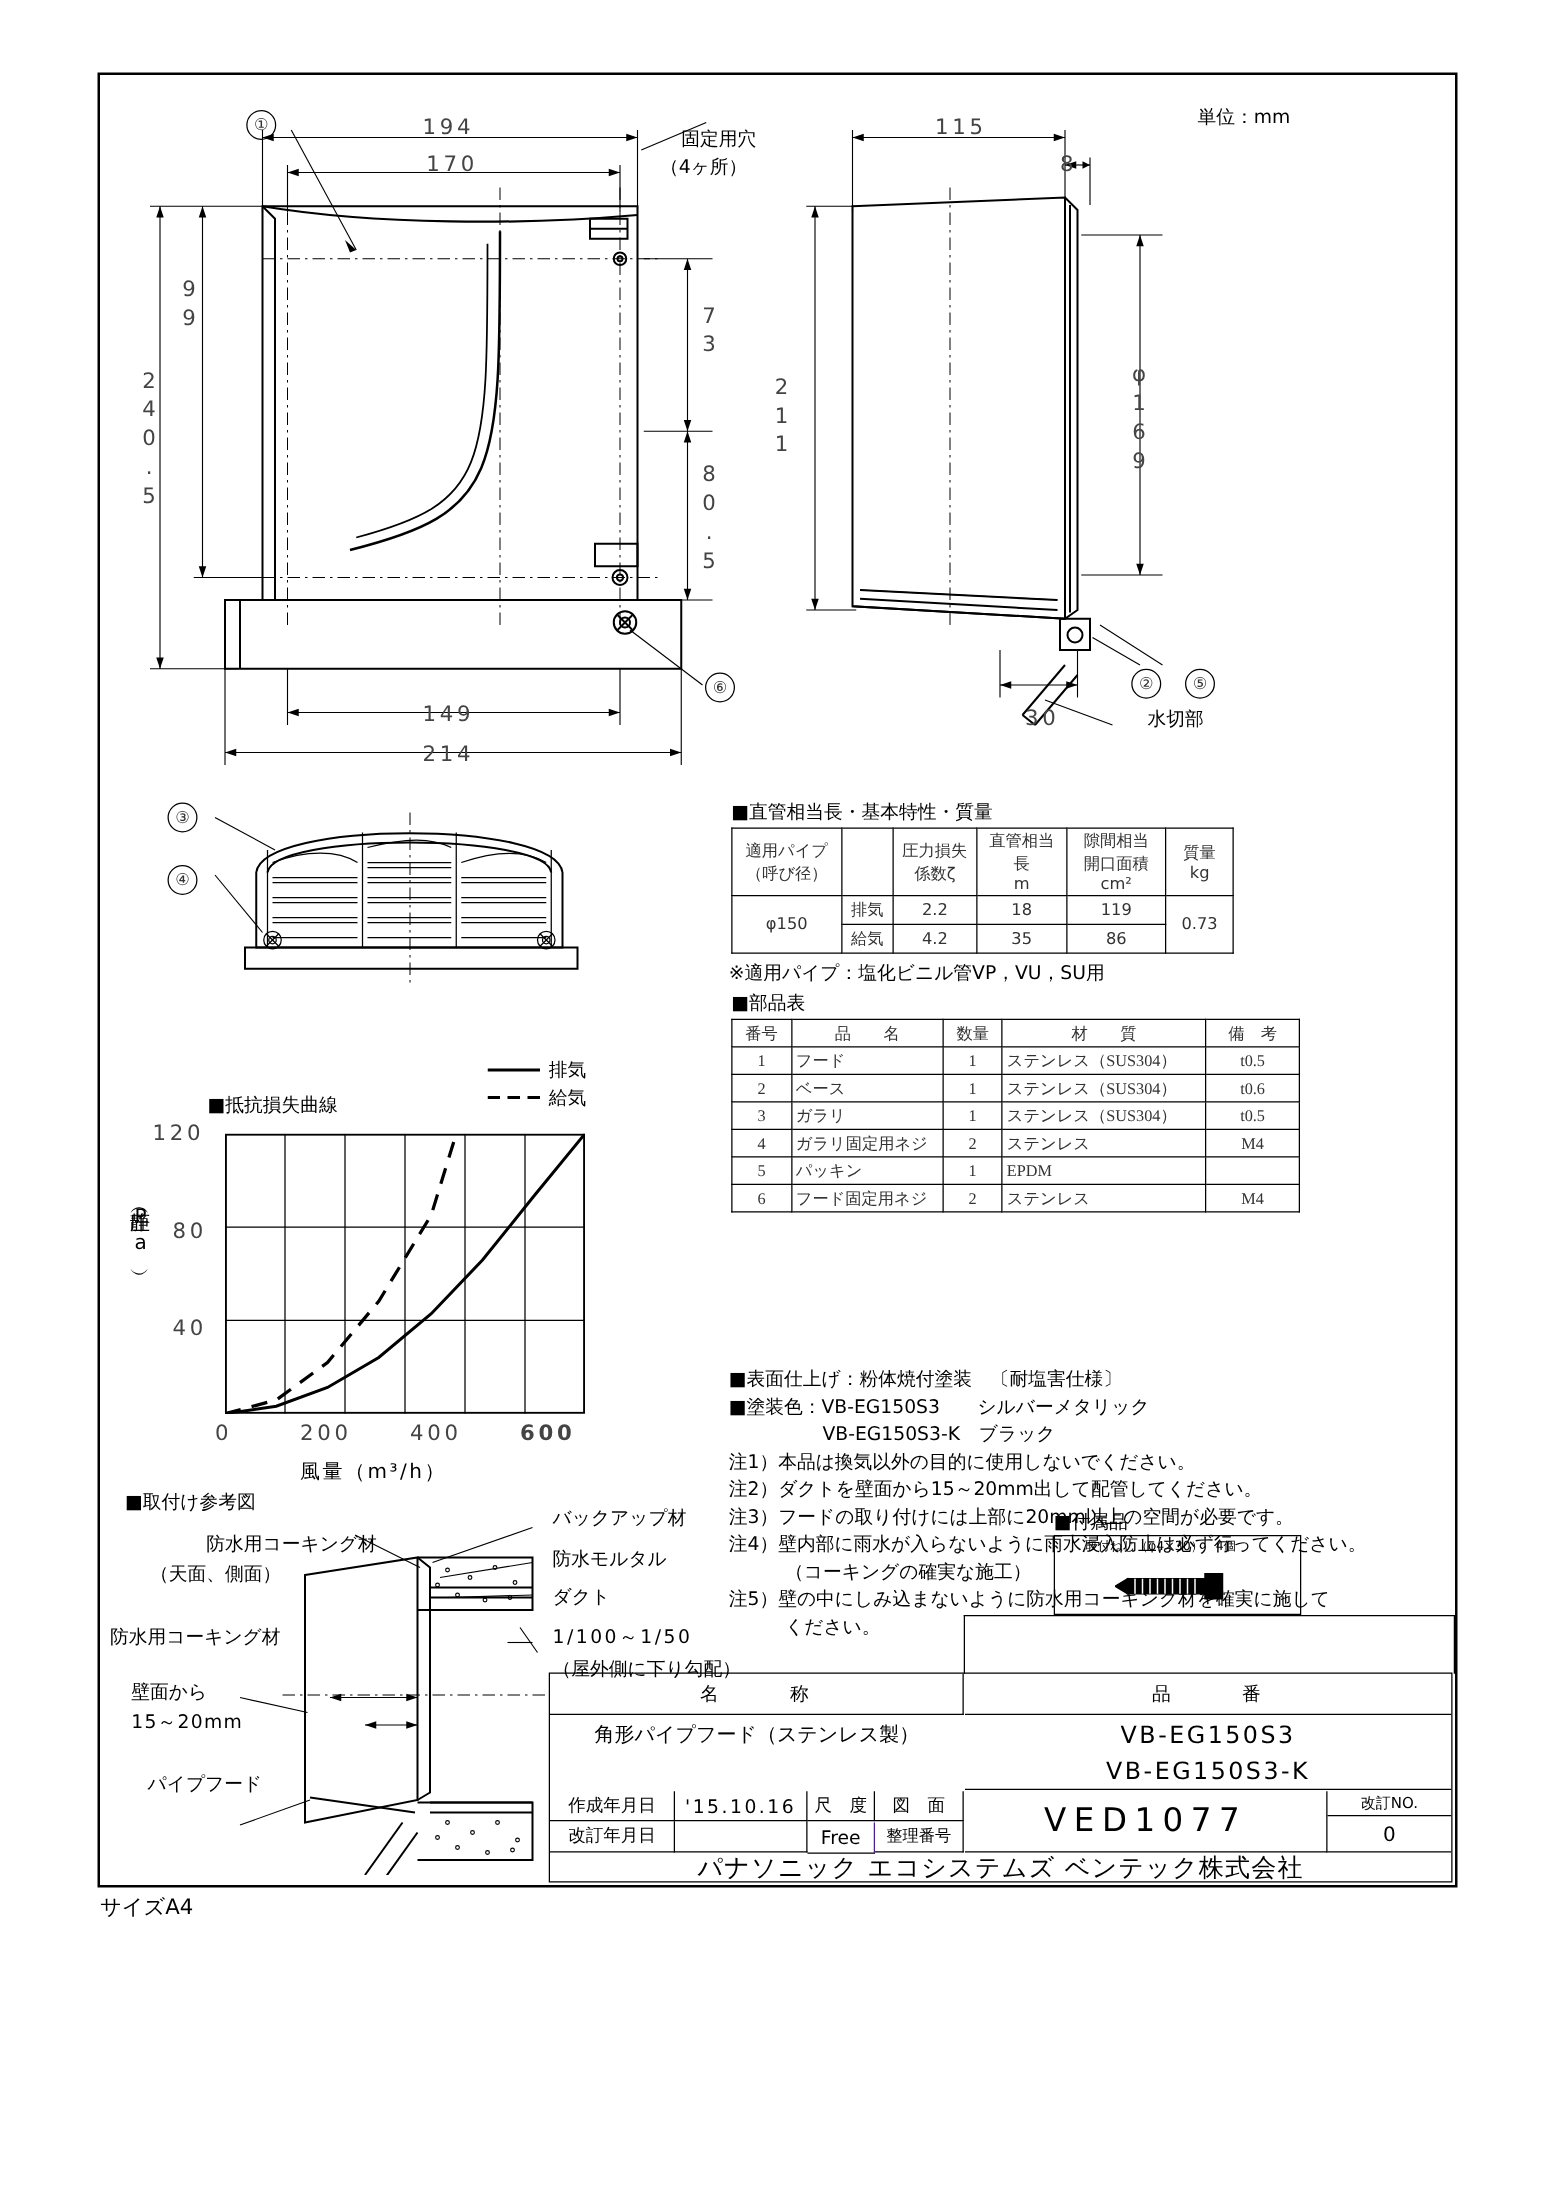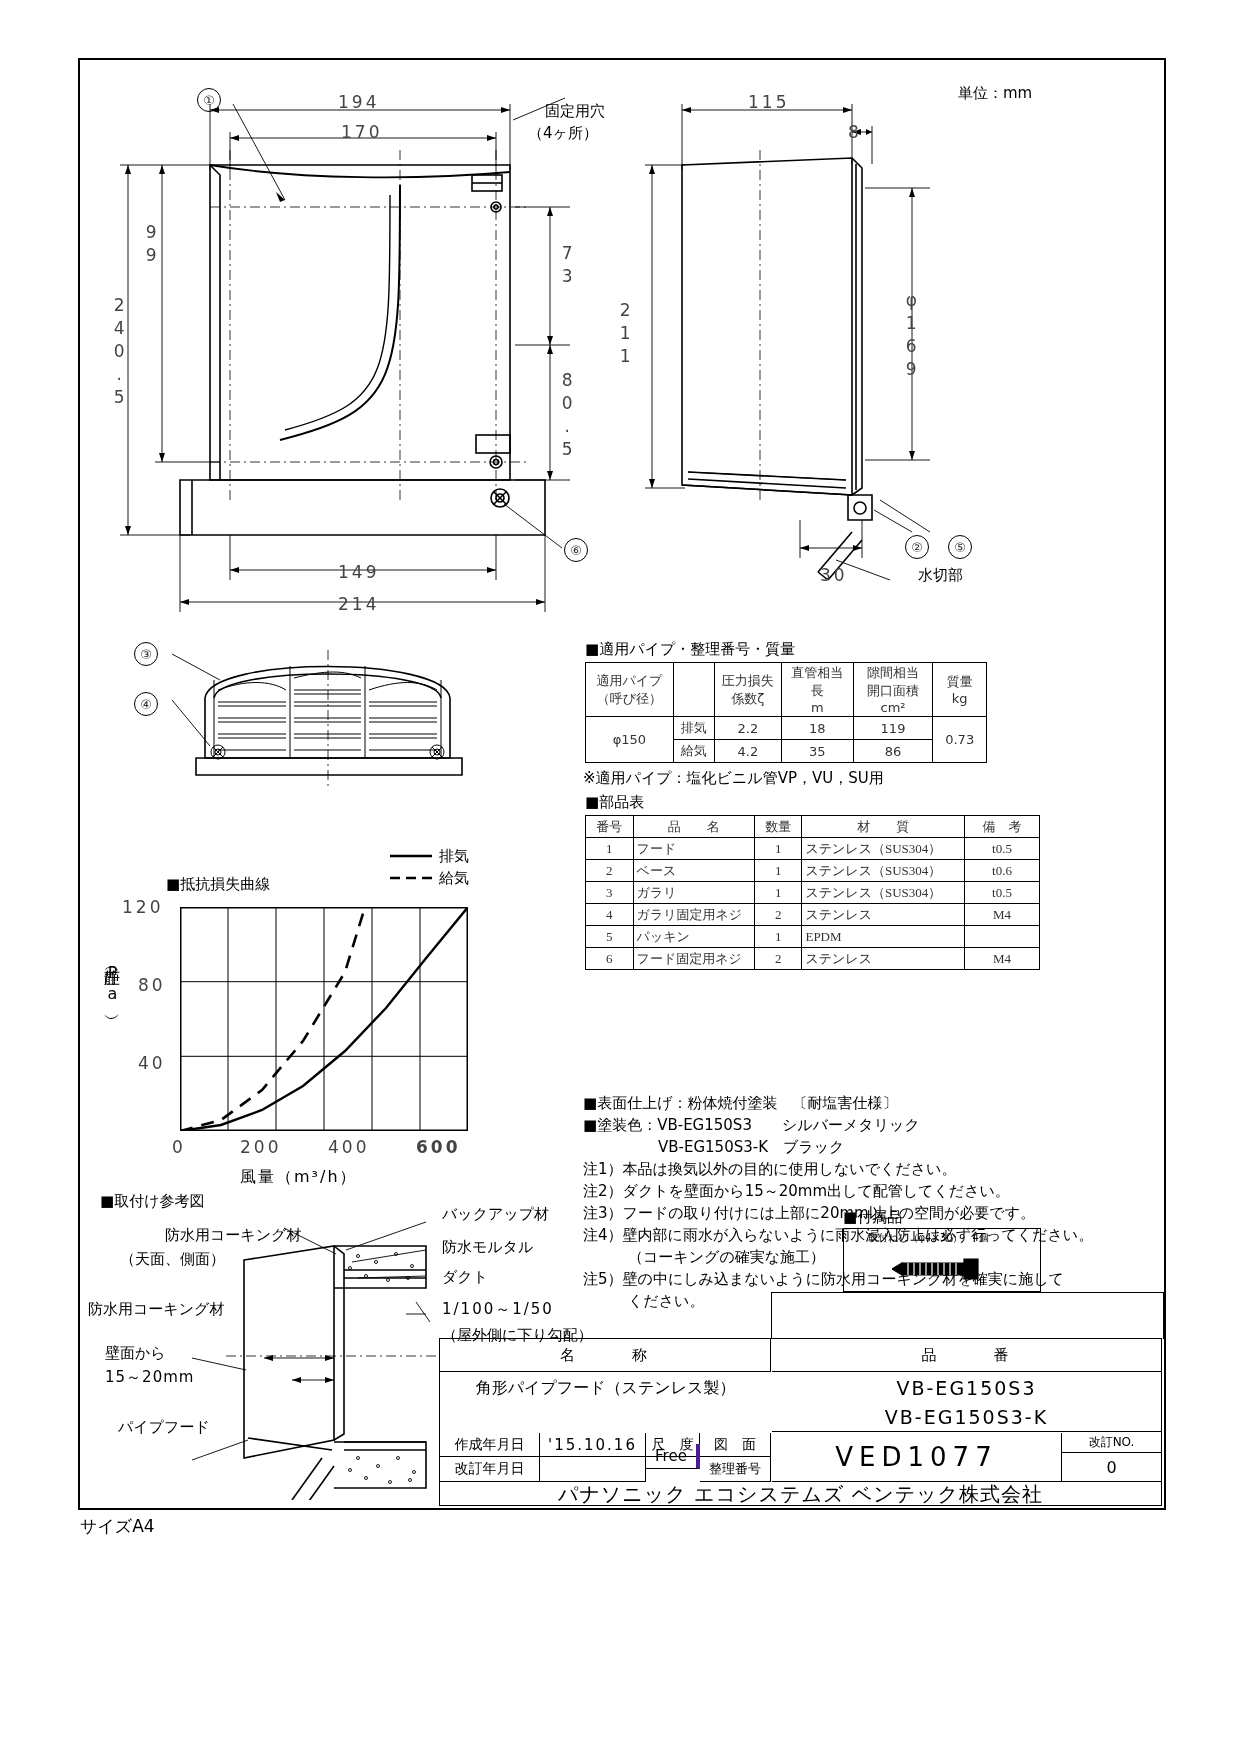--- a/index.html
+++ b/index.html
@@ -255,21 +255,21 @@
     </g>
     <g stroke="#000" fill="none" stroke-width="0.9">
       <line x1="22" y1="14" x2="70" y2="40"></line>
       <line x1="22" y1="60" x2="60" y2="106"></line>
     </g>
   </svg>
 
   <div class="circ" style="left:134px;top:642px;">③</div>
   <div class="circ" style="left:134px;top:692px;">④</div>
 
-  <div class="t jp" style="left:585px;top:640px;font-size:15px;">■適用パイプ・整理番号・質量</div>
+  <div class="t jp" style="left:585px;top:640px;font-size:15px;">■直管相当長・基本特性・質量</div>
   <table class="tbl1" style="left:585px;top:662px;width:402px;">
     <tbody>
         <tr>
       <td rowspan="2" style="width:90px;margin-top:12px;">
         <div>適用パイプ</div>
         <div>（呼び径）</div>
       </td>
       <td rowspan="2" style="width:38px;"></td>
       <td rowspan="2" style="width:68px;">
         <div>圧力損失</div>
@@ -523,21 +523,21 @@
     <div class="tb-cell" style="left:333px;top:35px;width:389px;height:30px;font-size:19px;letter-spacing:2px;">VB-EG150S3</div>
     <div class="tb-cell" style="left:333px;top:64px;width:389px;height:30px;border-bottom:1.5px solid #000;font-size:19px;letter-spacing:2px;">VB-EG150S3-K</div>
 
     <div class="tb-cell" style="left:1px;top:95px;width:100px;height:24px;border-right:1px solid #000;border-bottom:1px solid #000;font-size:14px;">作成年月日</div>
     <div class="tb-cell" style="left:101px;top:95px;width:106px;height:24px;border-right:1px solid #000;border-bottom:1px solid #000;font-size:15px;letter-spacing:2px;">'15.10.16</div>
     <div class="tb-cell" style="left:207px;top:95px;width:54px;height:24px;border-right:1px solid #000;border-bottom:1px solid #000;font-size:14px;">尺　度</div>
     <div class="tb-cell" style="left:261px;top:95px;width:71px;height:24px;border-right:1.5px solid #000;border-bottom:1px solid #000;font-size:14px;">図　面</div>
 
     <div class="tb-cell" style="left:1px;top:119px;width:100px;height:25px;border-right:1px solid #000;border-bottom:1.5px solid #000;font-size:14px;">改訂年月日</div>
     <div class="tb-cell" style="left:101px;top:119px;width:106px;height:25px;border-right:1px solid #000;border-bottom:1.5px solid #000;font-size:15px;"></div>
-    <div class="tb-cell" style="left:207px;top:106px;width:54px;height:25px;border-right:4px solid #4c1d95;border-bottom:1.5px solid #000;font-size:15px;">Free</div>
+    <div class="tb-cell" style="left:207px;top:120px;width:54px;height:25px;border-right:1px solid #4c1d95;border-bottom:1.5px solid #000;font-size:15px;">Free</div>
     <div class="tb-cell" style="left:261px;top:119px;width:71px;height:25px;border-right:1.5px solid #000;border-bottom:1.5px solid #000;font-size:13px;">整理番号</div>
 
     <div class="tb-cell" style="left:333px;top:95px;width:290px;height:49px;border-right:1px solid #000;border-bottom:1.5px solid #000;font-size:26px;letter-spacing:6px;">VED1077</div>
     <div class="tb-cell" style="left:623px;top:95px;width:99px;height:20px;border-bottom:1px solid #000;font-size:12px;">改訂NO.</div>
     <div class="tb-cell" style="left:623px;top:115px;width:99px;height:29px;border-bottom:1.5px solid #000;font-size:16px;">0</div>
 
     <div class="tb-cell" style="left:1px;top:145px;width:721px;height:22px;font-size:20px;letter-spacing:1px;">パナソニック エコシステムズ ベンテック株式会社</div>
   </div>
 
   <div class="t jp" style="left:80px;top:1516px;font-size:17px;">サイズA4</div>

